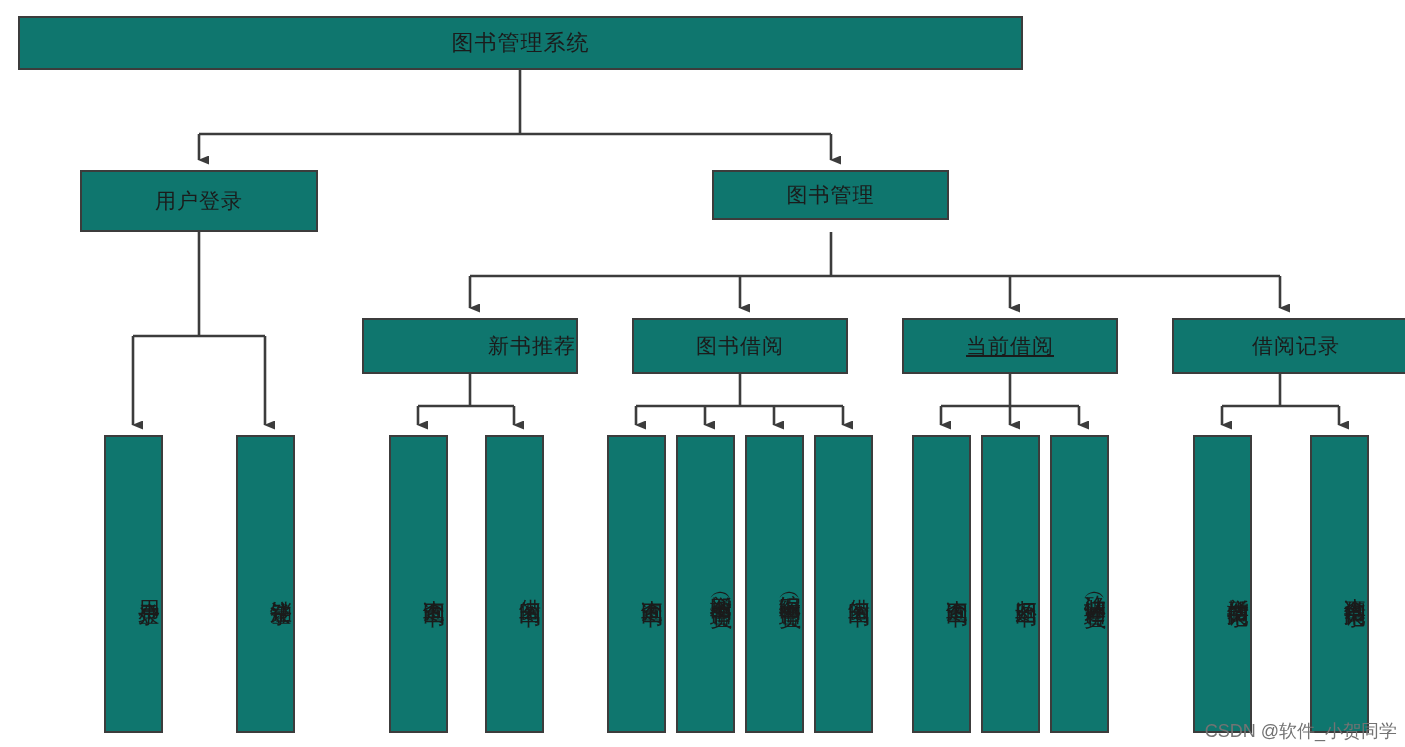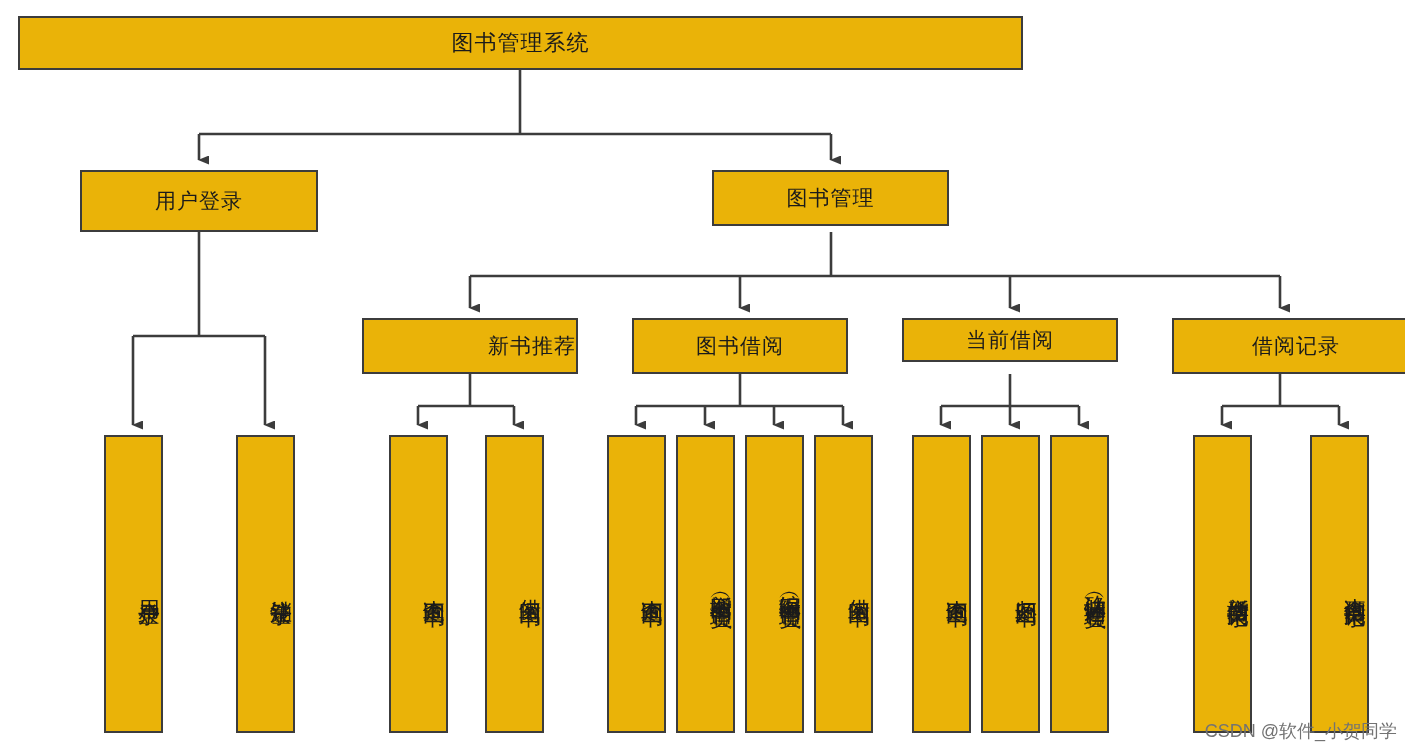--- a/index.html
+++ b/index.html
@@ -4,21 +4,21 @@
 <style>
   html,body{margin:0;padding:0;background:#ffffff;}
   body{
     font-family:"Liberation Sans","DejaVu Sans",sans-serif;
     width:1405px;height:747px;overflow:hidden;position:relative;
   }
   #stage{position:relative;width:1405px;height:747px;background:#fff;}
   svg#wires{position:absolute;left:0;top:0;width:1405px;height:747px;}
   .node{
     position:absolute;box-sizing:border-box;
-    background:#eab308;border:2px solid #3c3c3c;
+    background:#0f766e;border:2px solid #3c3c3c;
     display:flex;align-items:center;justify-content:center;
     color:#1b1b1b;
   }
   .node.h{font-size:21px;letter-spacing:1px;}
   .node.root{font-size:22px;letter-spacing:1px;}
   .node.v{
     font-size:22px;letter-spacing:2px;line-height:1.06;
     writing-mode:vertical-rl;text-orientation:upright;
     align-items:flex-start;justify-content:center;padding-top:4px;
   }
@@ -83,31 +83,31 @@
     </g>
   </svg>
 
   <div class="node root" style="left:18px;top:16px;width:1005px;height:54px;">
     <span>图书管理系统</span>
   </div>
 
   <div class="node h" style="left:80px;top:170px;width:238px;height:62px;">
     <span>用户登录</span>
   </div>
-  <div class="node h" style="left:712px;top:170px;width:237px;height:56px;">
+  <div class="node h" style="left:712px;top:170px;width:237px;height:50px;">
     <span>图书管理</span>
   </div>
 
   <div class="node h" style="left:362px;top:318px;width:216px;height:56px;justify-content:flex-end;">
     <span>新书推荐</span>
   </div>
   <div class="node h" style="left:632px;top:318px;width:216px;height:56px;justify-content:center;">
     <span>图书借阅</span>
   </div>
-  <div class="node h" style="left:902px;top:318px;width:216px;height:44px;">
+  <div class="node h" style="left:902px;top:318px;width:216px;height:56px;text-decoration:underline;">
     <span>当前借阅</span>
   </div>
   <div class="node h" style="left:1172px;top:318px;width:248px;height:56px;">
     <span>借阅记录</span>
   </div>
 
   <div class="node v" style="left:104px;top:435px;width:59px;height:298px;">
     <span class="vtxt">用户登录</span>
   </div>
   <div class="node v" style="left:236px;top:435px;width:59px;height:298px;">

